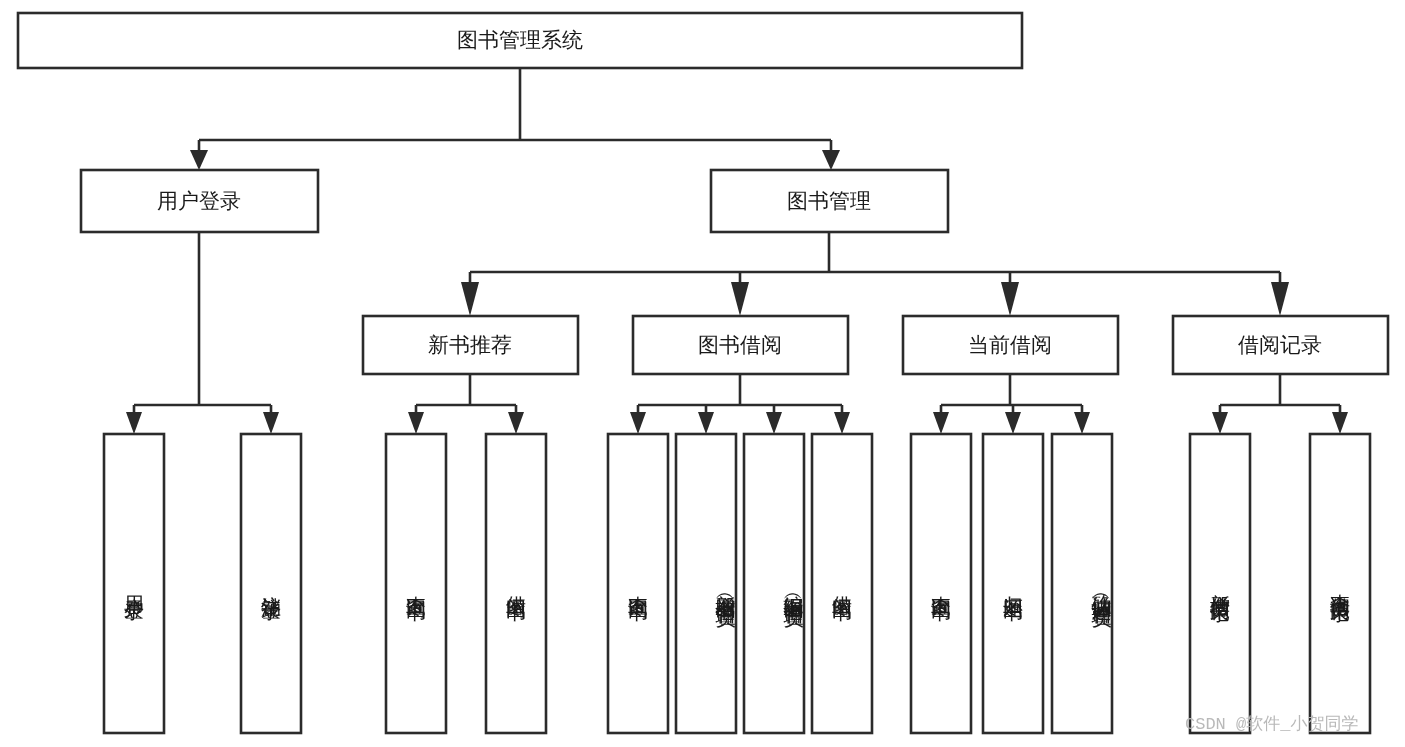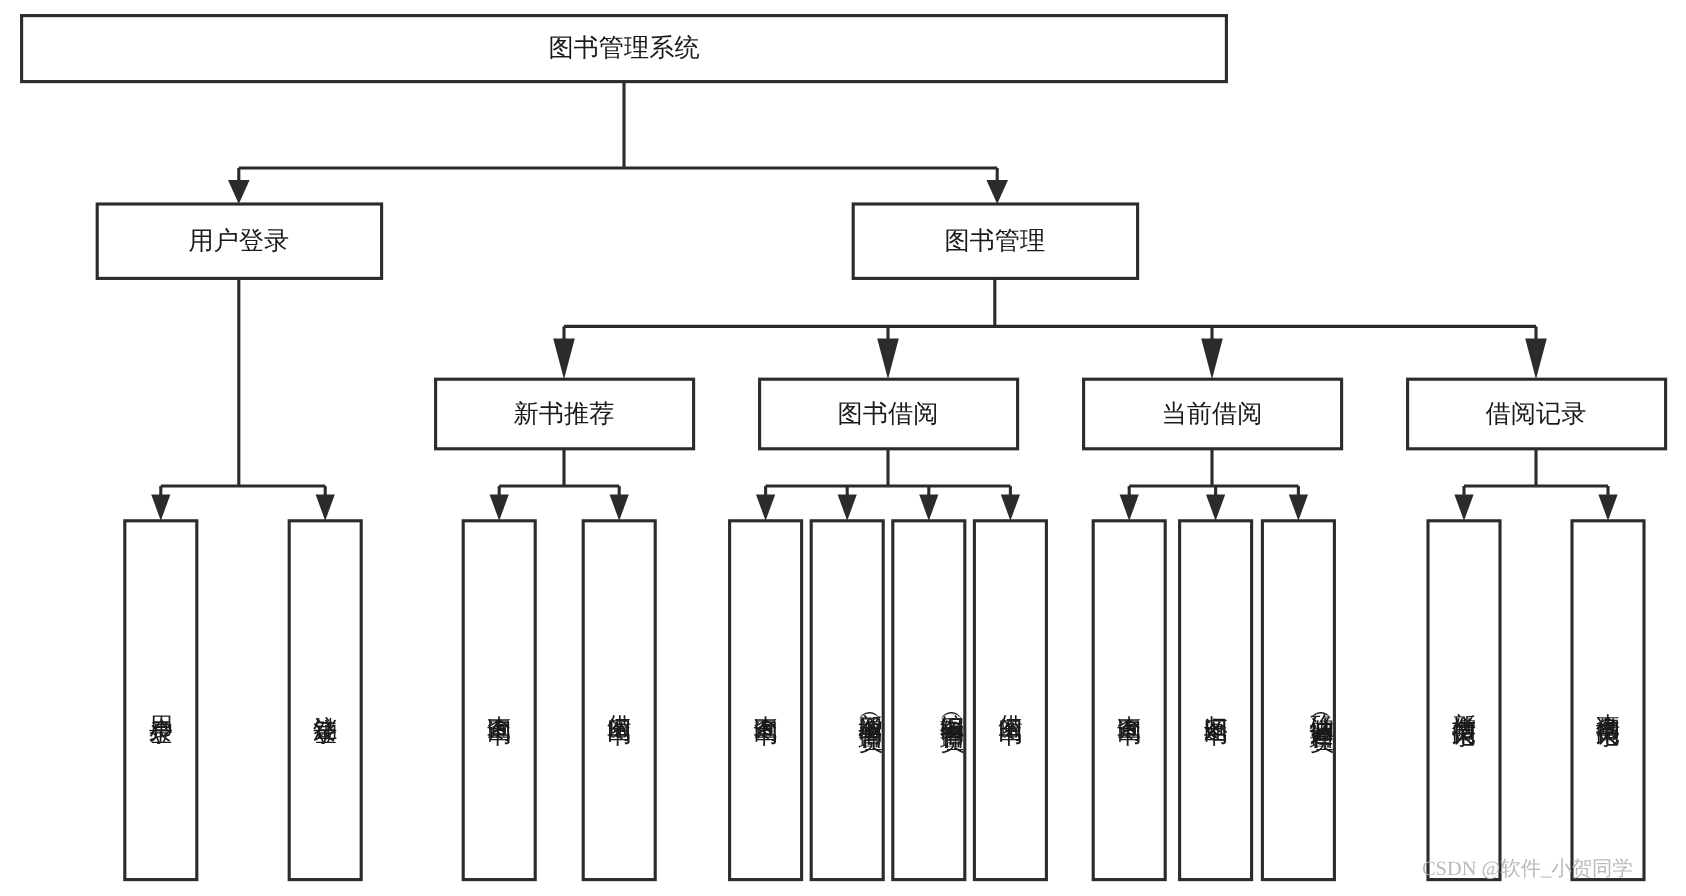--- a/index.html
+++ b/index.html
@@ -62,21 +62,21 @@
     align-items: center;
     justify-content: center;
     text-align: center;
     white-space: nowrap;
     user-select: none;
   }
   .watermark {
     position: absolute;
     left: 1185px;
     top: 712px;
-    font-family: Liberation Serif, serif;
+    font-family: Liberation Mono, monospace;
     font-size: 17px;
     color: #b9b9b9;
     white-space: nowrap;
     user-select: none;
   }
 </style>
 </head>
 <body>
 
 <div id="diagram-root">

